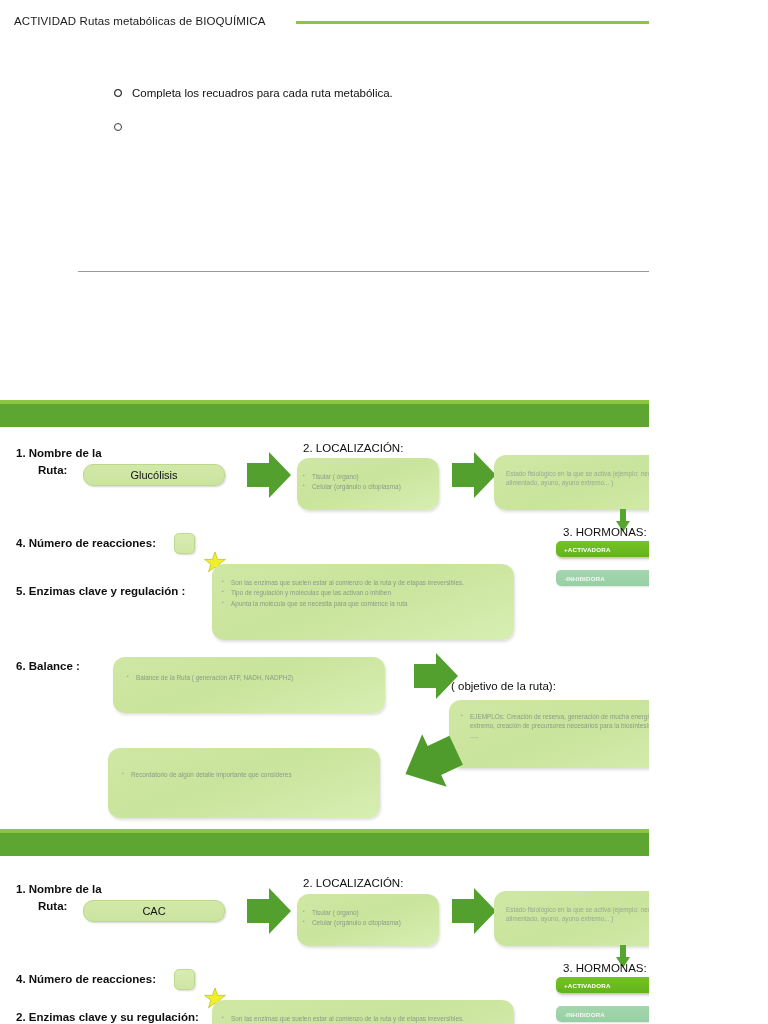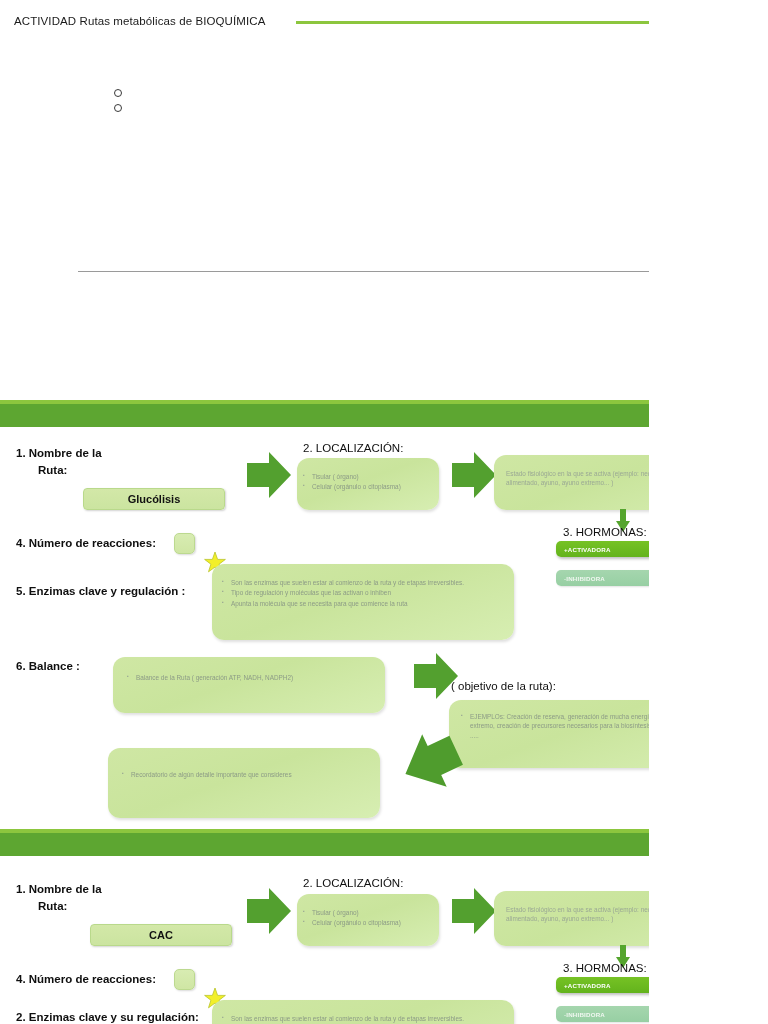--- a/index.html
+++ b/index.html
@@ -53,26 +53,26 @@
     white-space:nowrap;line-height:15px;
   }
 
   .heading{
     position:absolute;font-size:11.5px;font-weight:normal;color:#0f0f0f;
     white-space:nowrap;line-height:16px;
   }
 
   
   .namebox{
-    position:absolute;border-radius:4px;
+    position:absolute;border-radius:10px;
     background:linear-gradient(#d3e8a8,#cbe4a0);
     border:1px solid #b9d98b;
     box-shadow:1px 1px 2px rgba(0,0,0,0.18);
     display:flex;align-items:center;justify-content:center;
-    font-size:11px;font-weight:bold;color:#111;margin-top:24px;
+    font-size:11px;font-weight:normal;color:#111;
   }
 
   
   .minibox{
     position:absolute;border-radius:5px;
     background:linear-gradient(#d8ecb2,#cfe6a4);
     border:1px solid #bcd98f;
     box-shadow:1px 1px 2px rgba(0,0,0,0.15);
   }
 
@@ -121,20 +121,24 @@
 
 <div class="page">
 
   <div class="doc-title">ACTIVIDAD Rutas metabólicas de BIOQUÍMICA</div>
   <div class="title-rule"></div>
 
   <div class="intro">
     <div class="intro-item">
       <span class="marker"></span>
     </div>
+    <div class="intro-item">
+      <span class="marker"></span>
+      <span>Completa los recuadros para cada ruta metabólica.</span>
+    </div>
     <div class="intro-gap"></div>
     <div class="intro-item">
       <span class="marker"></span>
     </div>
   </div>
 
   <div class="hr-rule"></div>
 
   <div class="band" style="top:400px;">
     <div class="band-thin"></div>
@@ -236,21 +240,21 @@
     </ul>
   </div>
 
   <div class="band" style="top:829px;">
     <div class="band-thin"></div>
     <div class="band-thick"></div>
   </div>
 
   <div class="label" style="left:16px;top:882px;">1.   Nombre de la</div>
   <div class="label" style="left:38px;top:899px;">Ruta:</div>
-  <div class="namebox" style="left:90px;top:900px;width:140px;height:20px;">CAC</div>
+  <div class="namebox" style="left:83px;top:900px;width:140px;height:20px;">CAC</div>
 
   <div class="arrow" style="left:243px;top:885px;">
     <svg width="52" height="52" viewBox="0 0 52 52">
       <polygon points="4,14 26,14 26,3 48,26 26,49 26,38 4,38" fill="#53a02f"></polygon>
     </svg>
   </div>
 
   <div class="heading" style="left:303px;top:875px;">2.  LOCALIZACIÓN:</div>
   <div class="softbox" style="left:297px;top:894px;width:142px;height:52px;">
     <ul style="padding:14px 6px 0 4px;">

